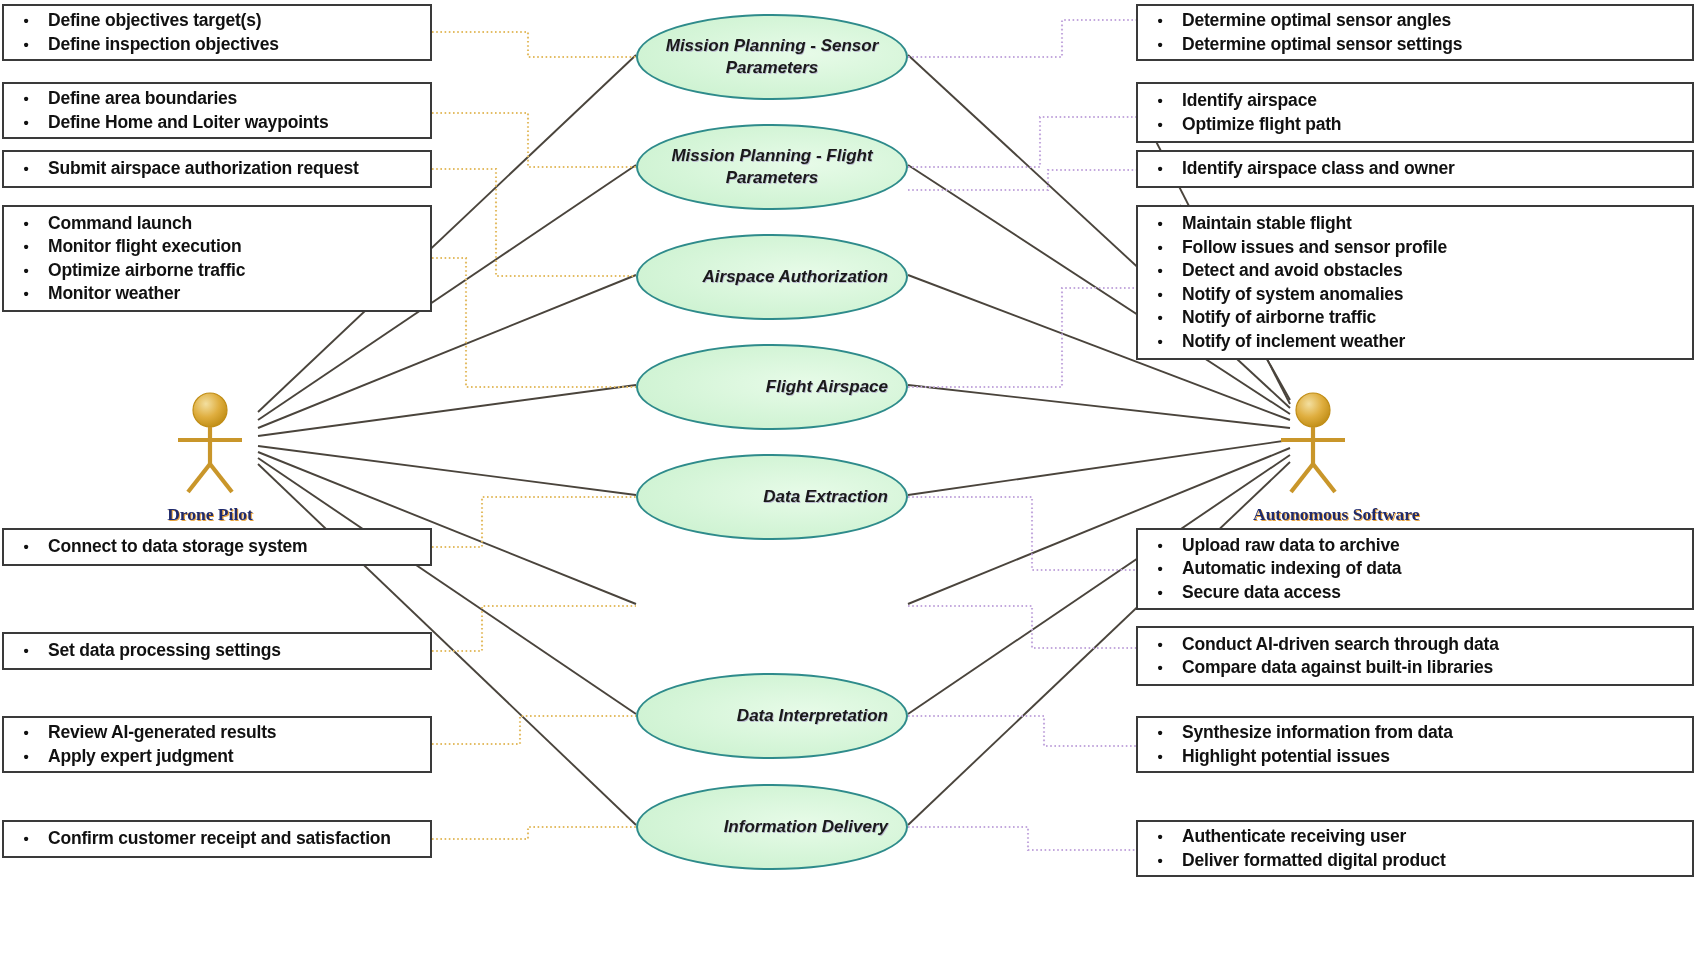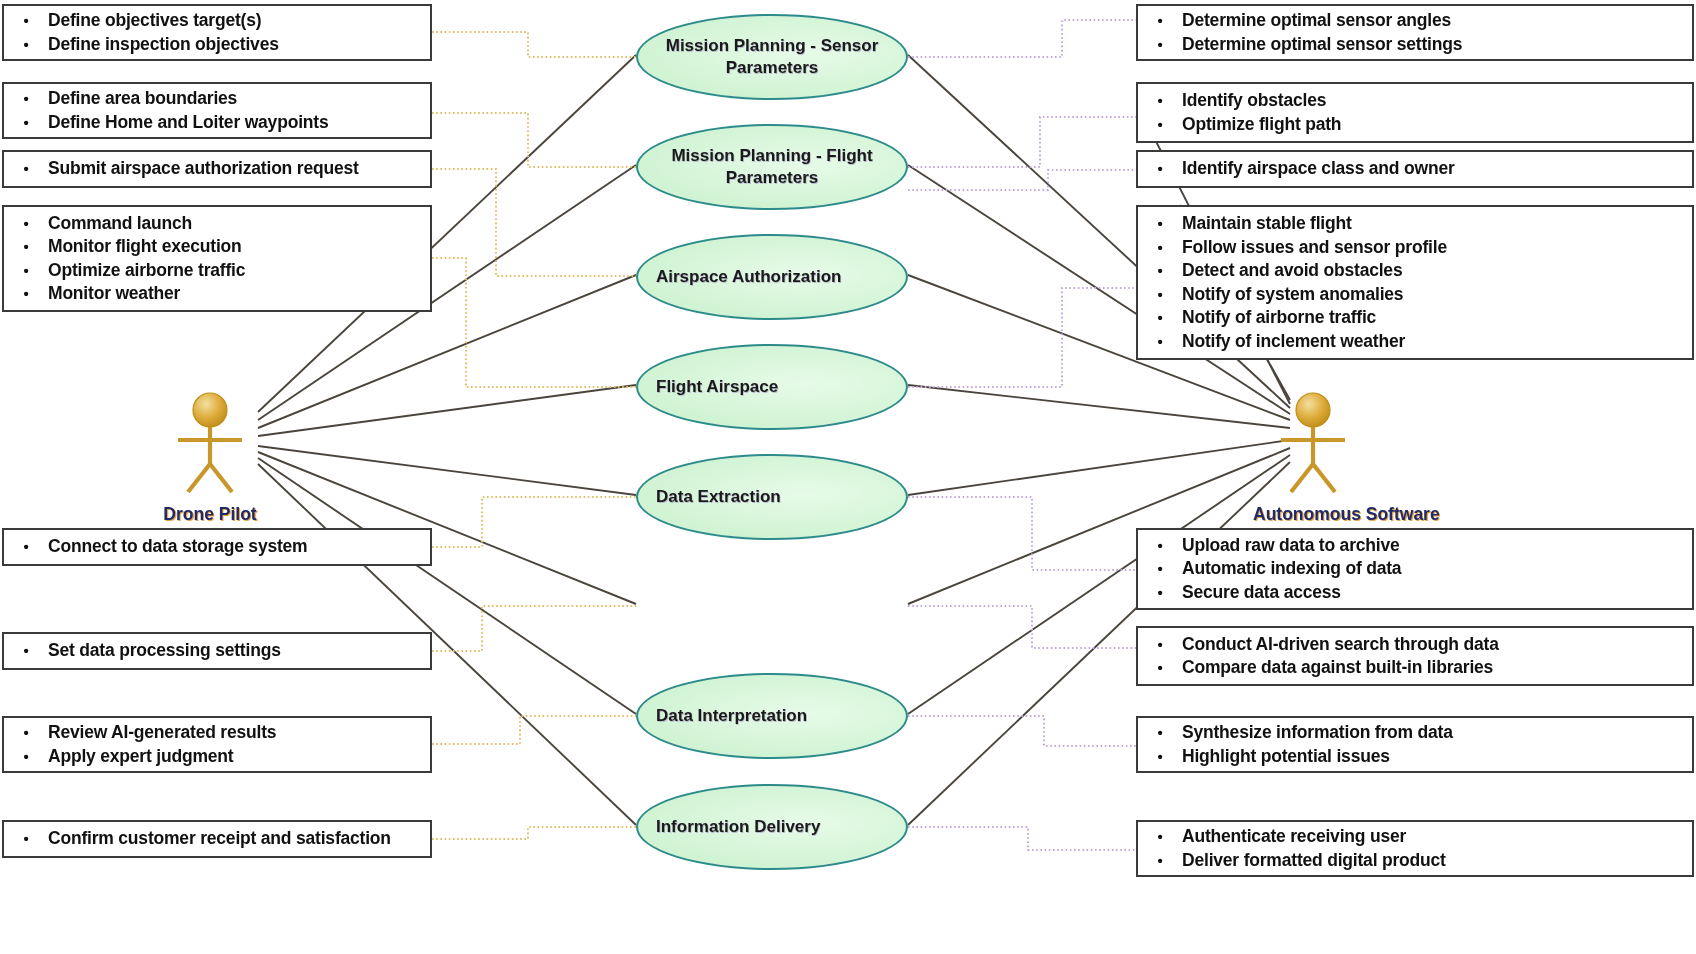--- a/index.html
+++ b/index.html
@@ -56,22 +56,23 @@
     flex: 1 1 auto;
     white-space: nowrap;
   }
   .uc-ellipse {
     position: absolute;
     border-radius: 50%;
     border: 2.2px solid #2e8b8b;
     background: radial-gradient(ellipse at 62% 46%, #e7fbe8 0%, #d5f5d8 55%, #c7f0cc 100%);
     display: flex;
     align-items: center;
-    justify-content: flex-start;
+    justify-content: flex-end;
     box-sizing: border-box;
+    font-style: italic;
   }
   .uc-label {
     font-size: 17px;
     font-weight: bold;
     color: #1a1a1a;
     text-align: center;
     line-height: 22px;
     text-shadow: 0.7px 0.7px 0 #b9b9cf;
     padding: 0 18px;
   }
@@ -80,20 +81,21 @@
     width: 120px;
     text-align: center;
   }
   .actor-label {
     font-size: 17.5px;
     font-weight: bold;
     color: #1f2a6b;
     text-shadow: 1.1px 1.1px 0 #e8a33d;
     white-space: nowrap;
     margin-top: 2px;
+    font-family: Liberation Serif, serif;
   }
 </style>
 </head>
 <body>
 
 <div id="stage">
 
   <svg id="wires" viewBox="0 0 1696 954">
     <g stroke="#4a443c" stroke-width="1.9" fill="none">
       <line x1="258" y1="412" x2="636" y2="55"></line>
@@ -286,21 +288,21 @@
       </div>
     <div class="note-line">
         <span class="note-bullet">•</span>
         <span class="note-text">Determine optimal sensor settings</span>
       </div>
   </div>
 
   <div class="note-box" style="left:1136px; top:82px; width:558px; height:61px;">
     <div class="note-line">
         <span class="note-bullet">•</span>
-        <span class="note-text">Identify obstacles</span>
+        <span class="note-text">Identify airspace</span>
       </div>
     <div class="note-line">
         <span class="note-bullet">•</span>
         <span class="note-text">Optimize flight path</span>
       </div>
   </div>
 
   <div class="note-box" style="left:1136px; top:150px; width:558px; height:38px;">
     <div class="note-line">
         <span class="note-bullet">•</span>

